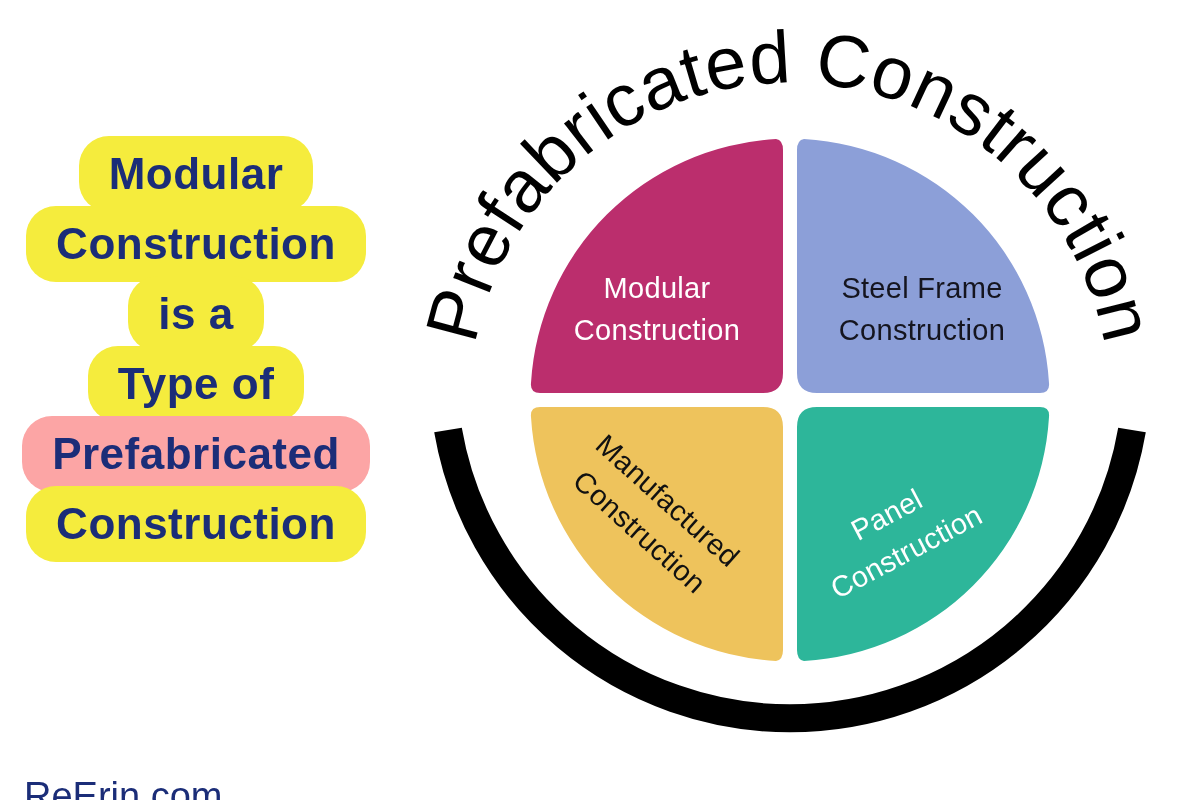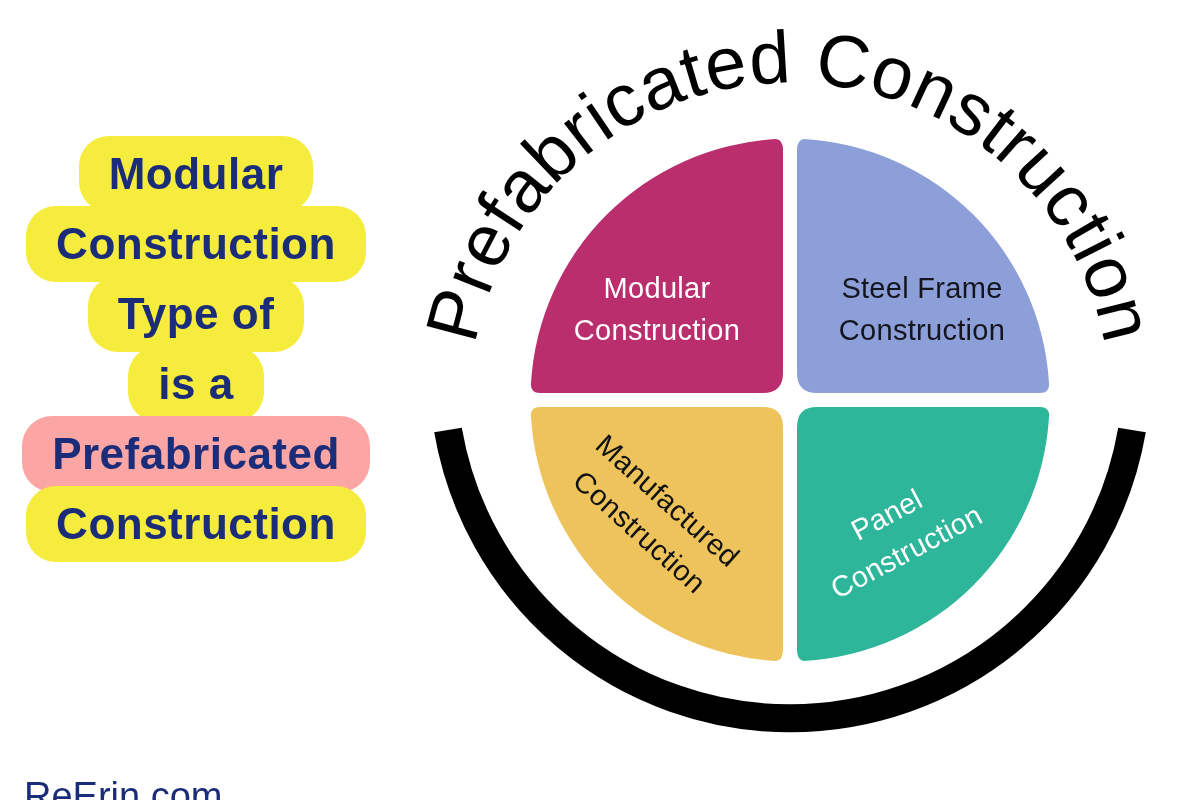--- a/index.html
+++ b/index.html
@@ -67,22 +67,22 @@
   }
 </style>
 </head>
 <body>
 
 <div class="canvas">
 
   <div class="highlight-block">
     <div class="hl-row" style="background-color: rgb(245, 236, 61);">Modular</div>
     <div class="hl-row" style="background-color: rgb(245, 236, 61);">Construction</div>
+    <div class="hl-row" style="background-color: rgb(245, 236, 61);">is a</div>
     <div class="hl-row" style="background-color: rgb(245, 236, 61);">Type of</div>
-    <div class="hl-row" style="background-color: rgb(245, 236, 61);">is a</div>
     <div class="hl-row" style="background-color: #fca5a5;">Prefabricated</div>
     <div class="hl-row" style="background-color: rgb(245, 236, 61);">Construction</div>
   </div>
 
   <svg class="diagram" viewBox="0 0 1200 800" xmlns="http://www.w3.org/2000/svg" aria-hidden="false">
     <defs>
       <path id="titleArcPath" d="M 471 428 A 320 320 0 1 1 1109 428" fill="none"></path>
     </defs>
 
     <text class="arc-title" text-anchor="middle" fill="#000000">

